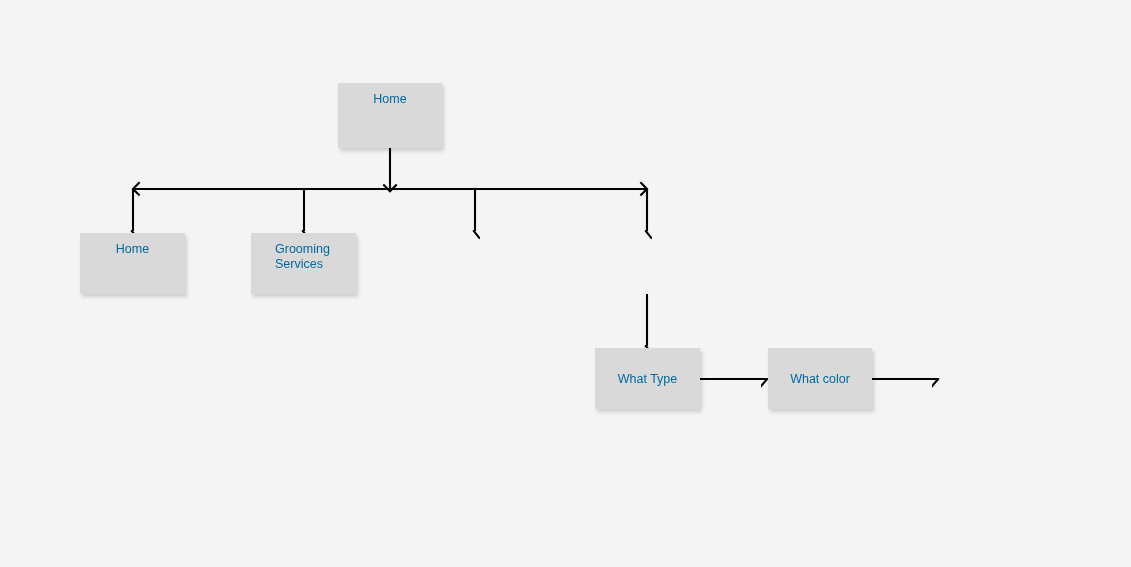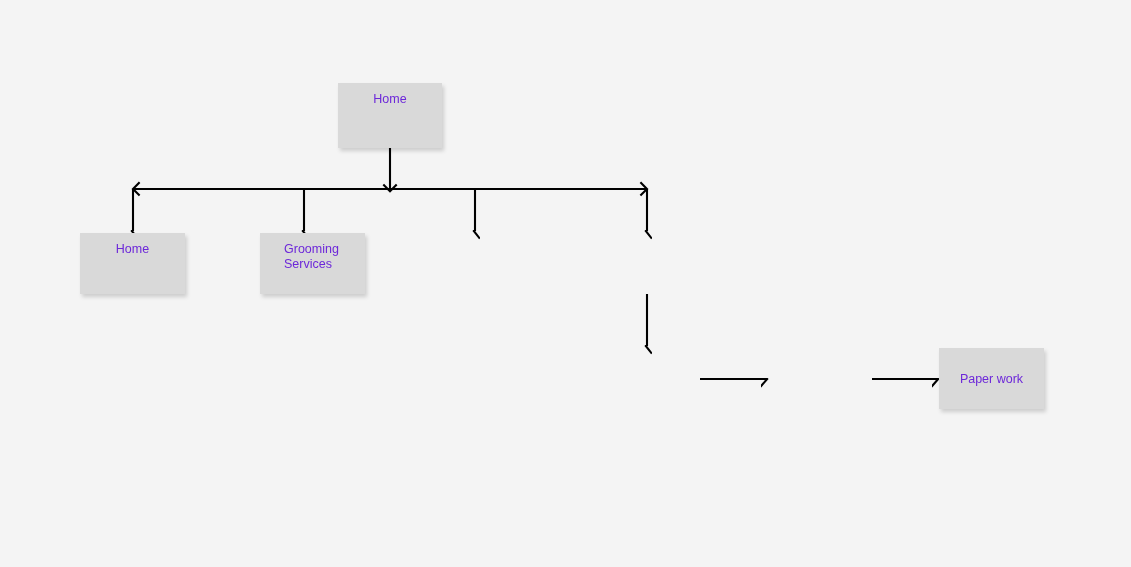--- a/index.html
+++ b/index.html
@@ -28,21 +28,21 @@
     top: 0;
     width: 1131px;
     height: 567px;
     pointer-events: none;
   }
   .node {
     position: absolute;
     background: #d9d9d9;
     box-sizing: border-box;
     box-shadow: 2px 3px 4px rgba(0,0,0,0.16);
-    color: #6d28d9;
+    color: #0369a1;
     font-size: 12.5px;
     line-height: 15px;
   }
   .node .node-label {
     position: absolute;
     display: block;
     white-space: pre-line;
   }
   
   .node.lbl-top-center .node-label {
@@ -104,26 +104,29 @@
   </svg>
 
   <div class="node lbl-top-center" style="left:338px; top:83px; width:104px; height:65px;">
     <span class="node-label">Home</span>
   </div>
 
   <div class="node lbl-top-center" style="left:80px; top:233px; width:105px; height:61px;">
     <span class="node-label">Home</span>
   </div>
 
-  <div class="node lbl-top-left" style="left:260px; top:233px; width:105px; height:61px;">
+  <div class="node lbl-top-left" style="left:251px; top:233px; width:105px; height:61px;">
     <span class="node-label">Grooming
 Services</span>
   </div>
 
 
 
+  <div class="node lbl-mid-center" style="left:595px; top:348px; width:105px; height:61px;">
+    <span class="node-label">What Type</span>
+  </div>
 
+  <div class="node lbl-mid-center" style="left:768px; top:348px; width:104px; height:61px;">
+    <span class="node-label">What color</span>
+  </div>
 
-  <div class="node lbl-mid-center" style="left:939px; top:348px; width:105px; height:61px;">
-    <span class="node-label">Paper work</span>
-  </div>
 
 </div>
 
 </body></html>

